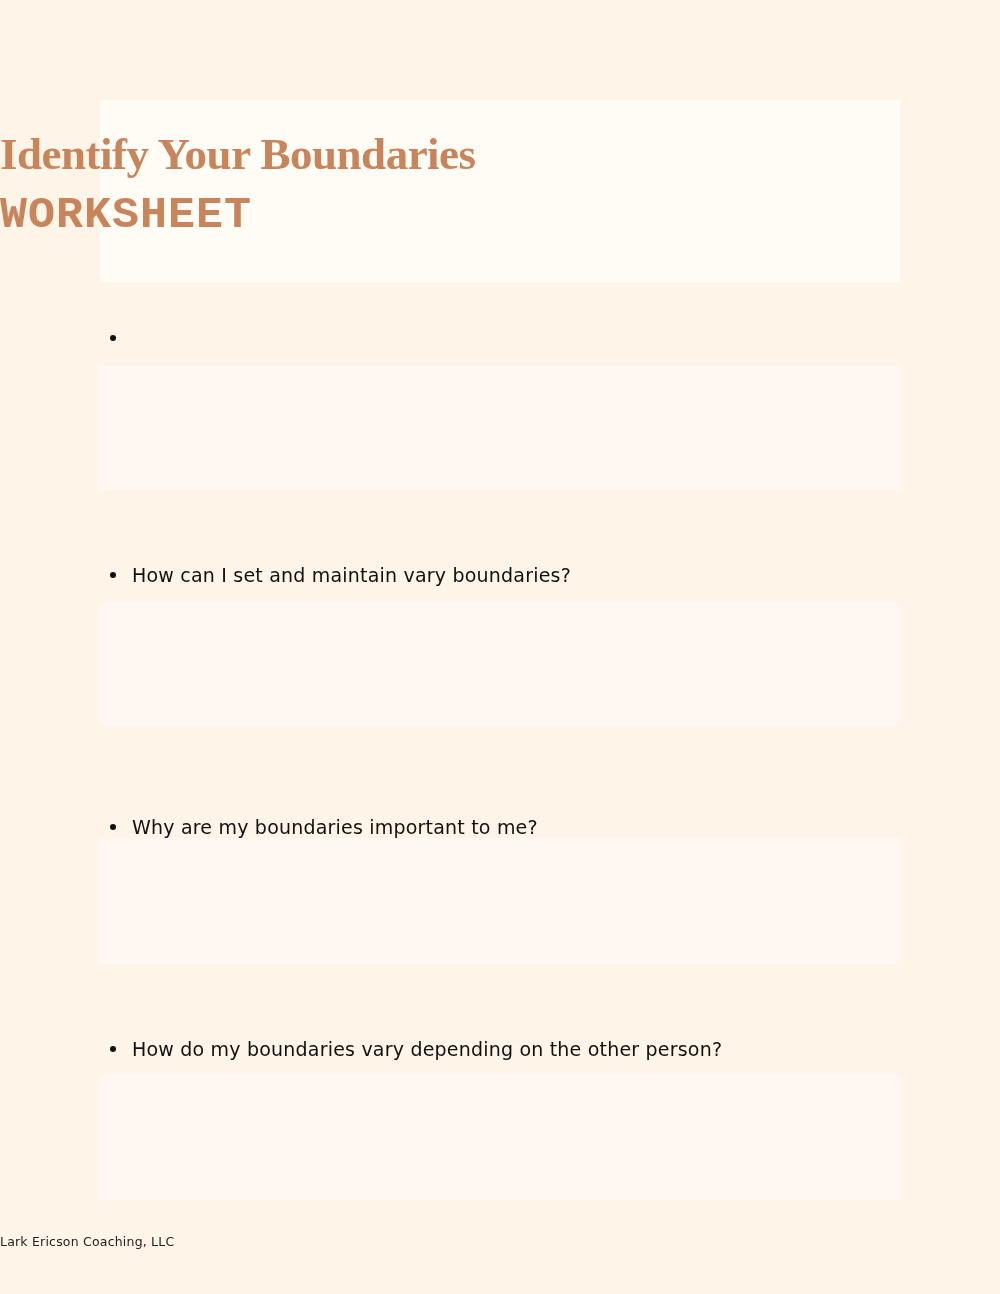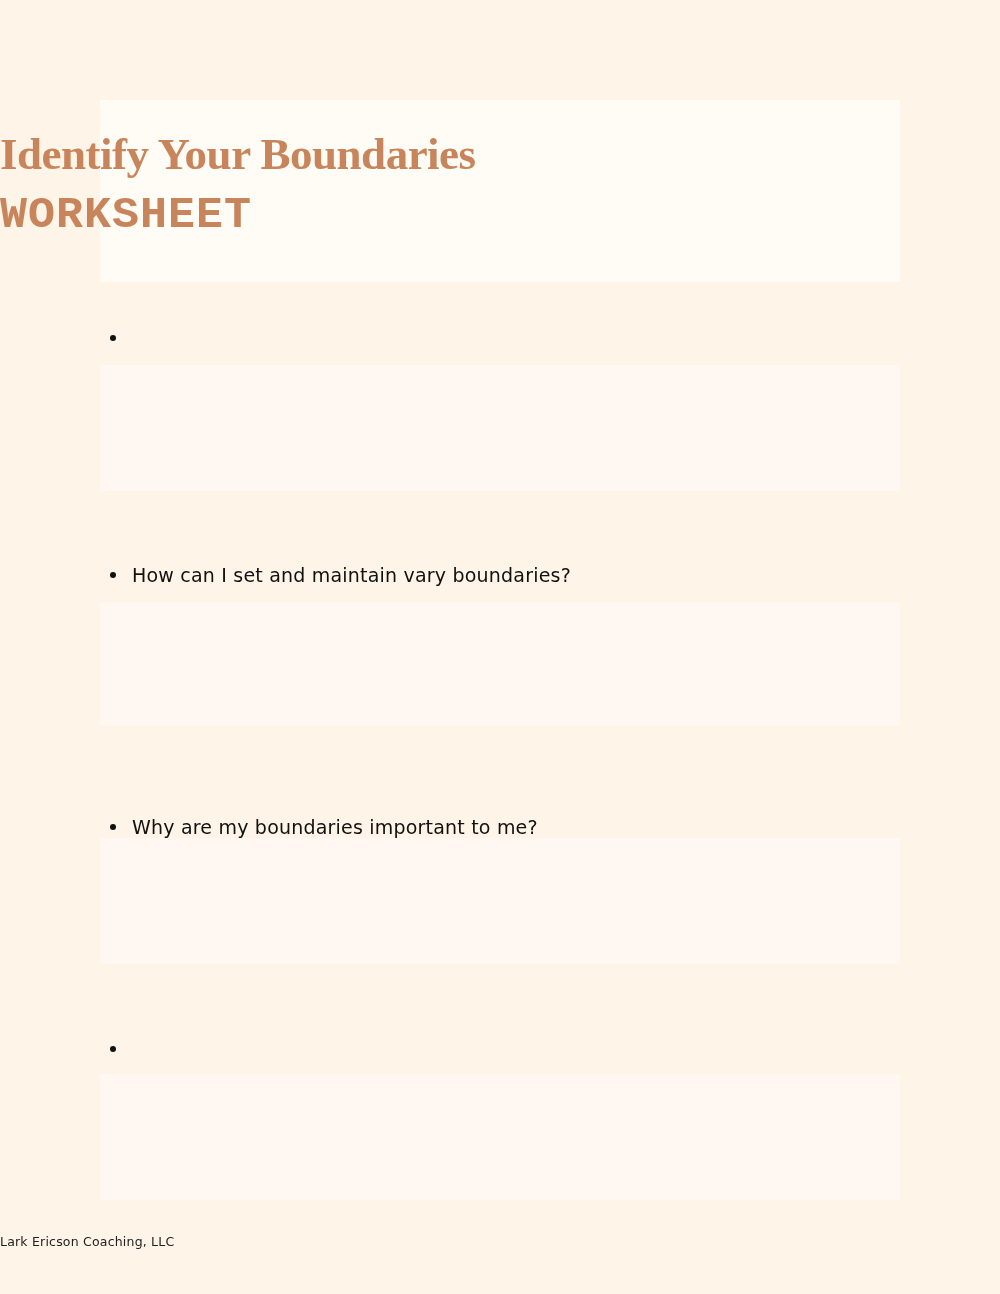--- a/index.html
+++ b/index.html
@@ -54,17 +54,17 @@
   <span class="bullet"></span><span>How can I set and maintain vary boundaries?</span>
 </div>
 <div class="answer" style="top:602px; height:124px;"></div>
 
 <div class="question" style="top:799px;margin-top:16px;">
   <span class="bullet"></span><span>Why are my boundaries important to me?</span>
 </div>
 <div class="answer" style="top:838px;"></div>
 
 <div class="question" style="top:1037px;">
-  <span class="bullet"></span>
+  <span class="bullet"></span><span>How do my boundaries vary depending on the other person?</span>
 </div>
 <div class="answer" style="top:1074px;"></div>
 
 <div class="footer">Lark Ericson Coaching, LLC</div>
 
 </body></html>

